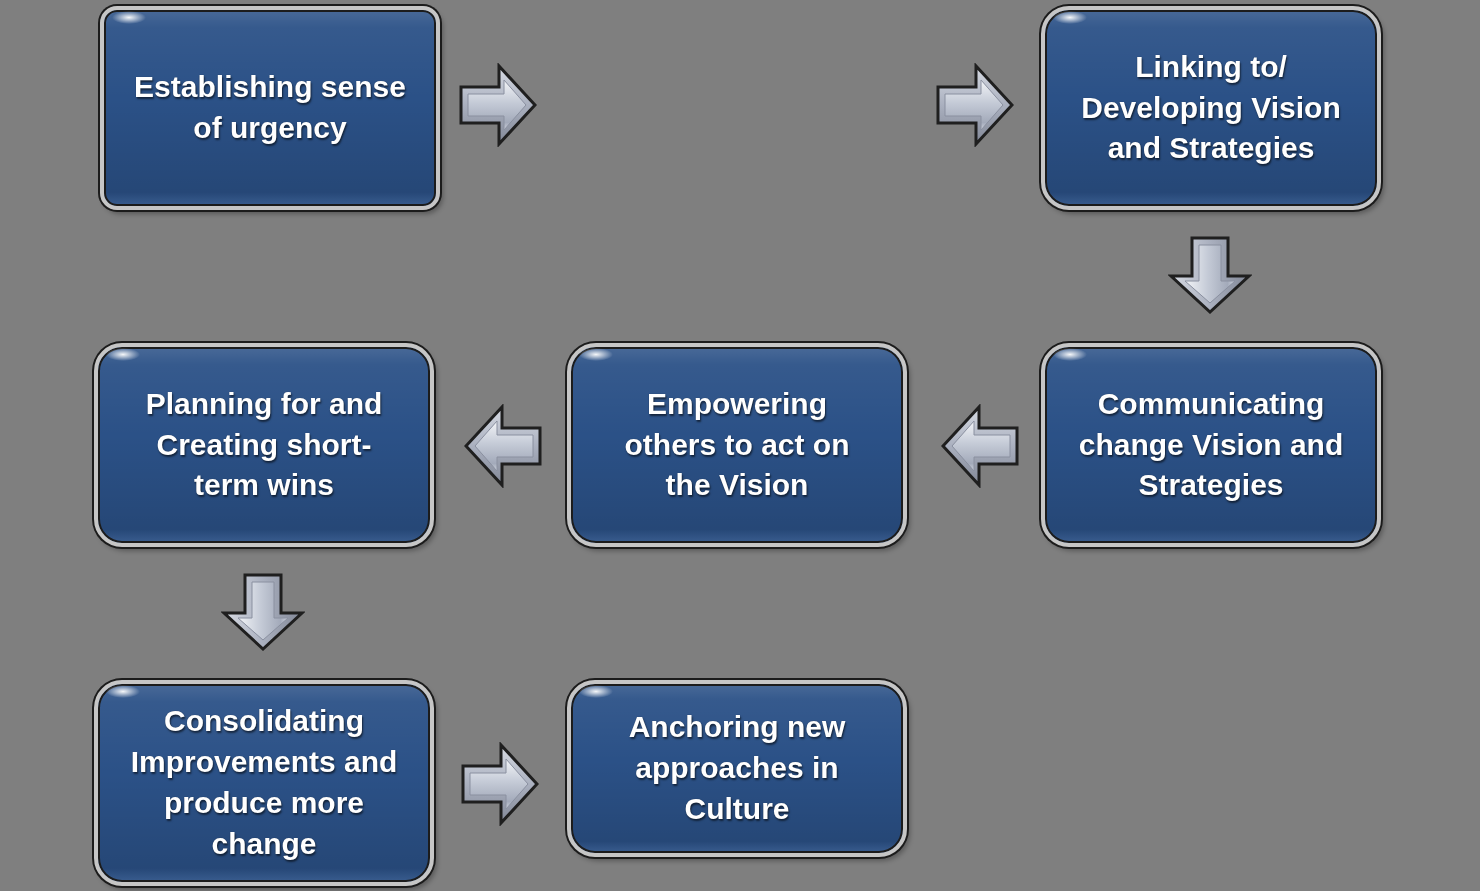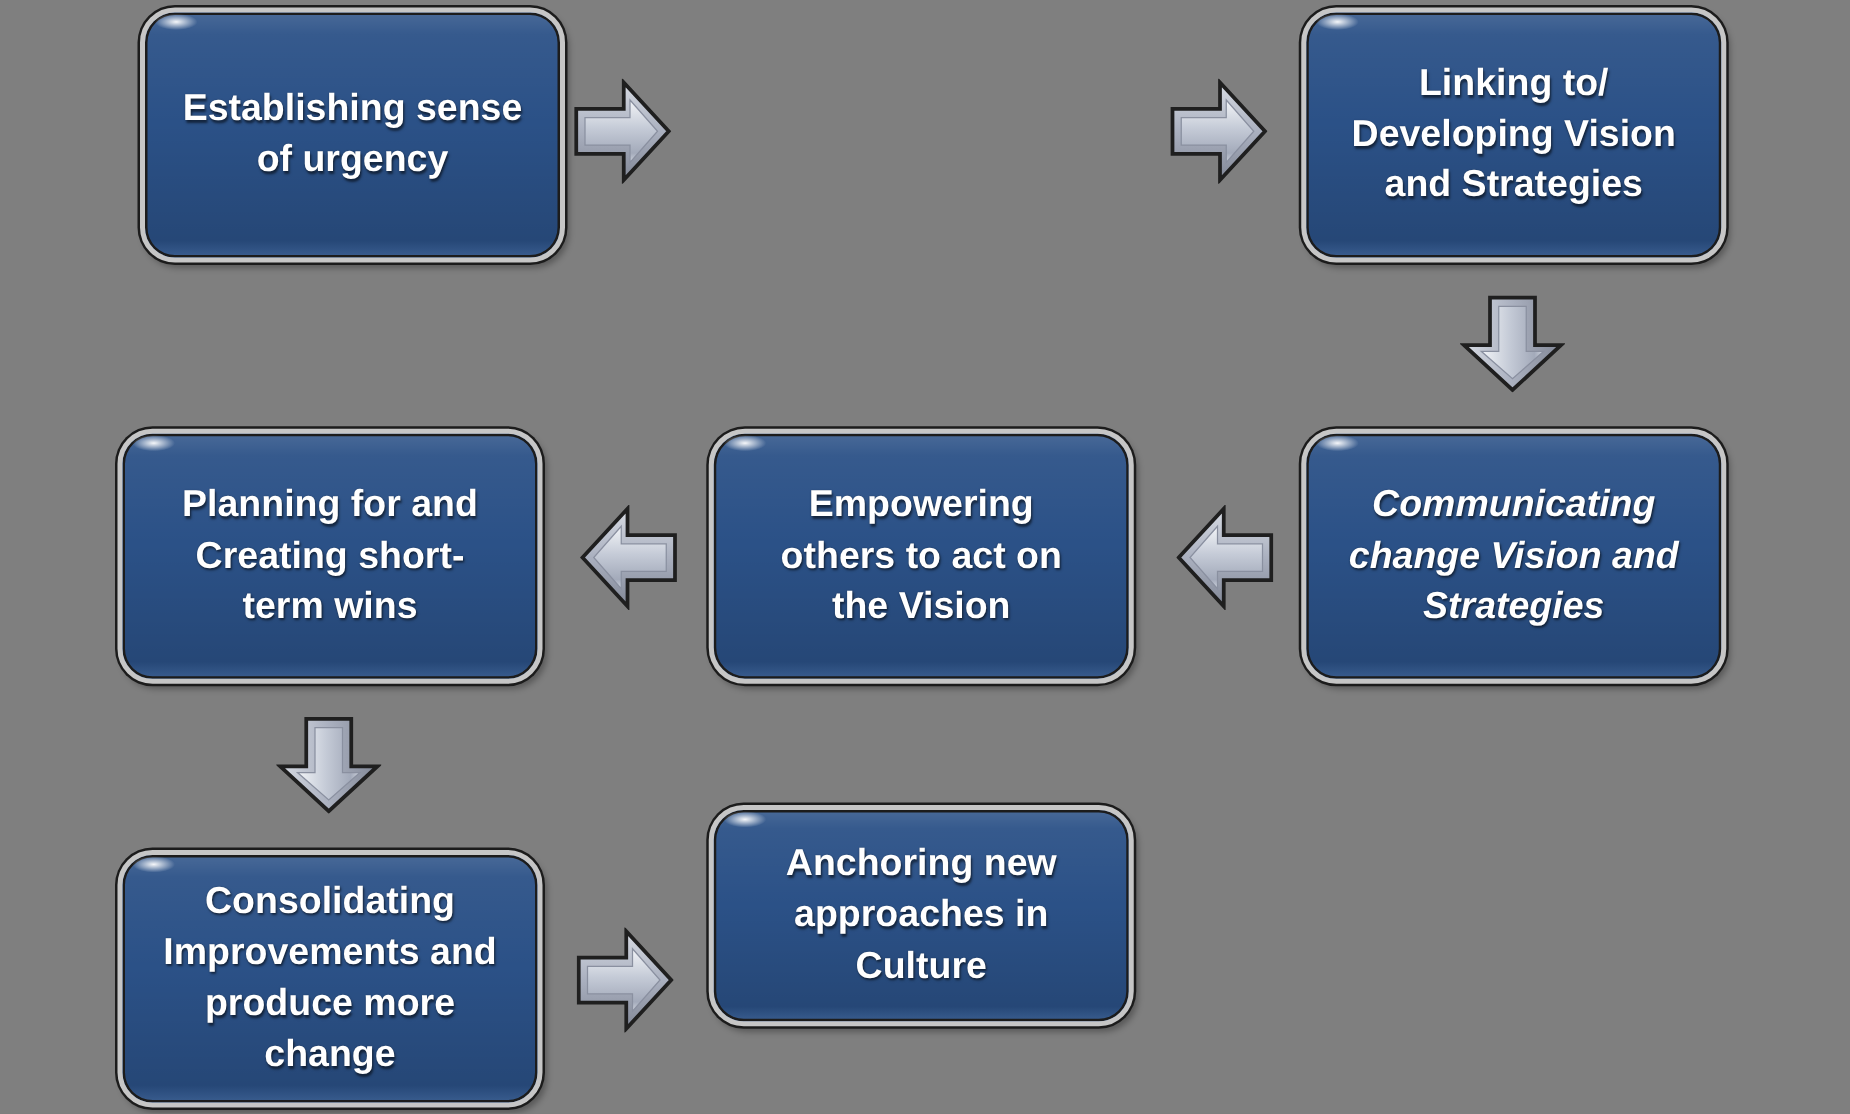--- a/index.html
+++ b/index.html
@@ -43,28 +43,28 @@
     text-align:center;
     color:var(--label-color);
     font-weight:bold;
     font-size:30px;
     line-height:1.36;
     padding:0 10px;
     text-shadow:1px 2px 2px rgba(0,0,0,0.55), 0 0 1px rgba(0,0,0,0.4);
   }
 
   
-  .b1{left:112px;top:6px;}
+  .b1{left:100px;top:6px;border-radius:17px;}
   .b2{left:567px;top:6px;}
   .b3{left:1041px;top:6px;align-items:center;}
-  .b4{left:1041px;top:343px;font-style:italic;}
+  .b4{left:1041px;top:343px;}
   .b5{left:567px;top:343px;border-radius:29px;}
   .b6{left:94px;top:343px;}
   .b7{left:94px;top:680px;height:206px;}
-  .b8{left:567px;top:644px;height:177px;}
+  .b8{left:567px;top:680px;height:177px;}
 
   .arrow{position:absolute;display:block;}
   .a-r1{left:459px;top:63px;}
   .a-r2{left:936px;top:63px;}
   .a-d1{left:1168px;top:236px;}
   .a-l1{left:941px;top:404px;}
   .a-l2{left:464px;top:404px;}
   .a-d2{left:221px;top:573px;}
   .a-r3{left:461px;top:742px;}
 </style>

